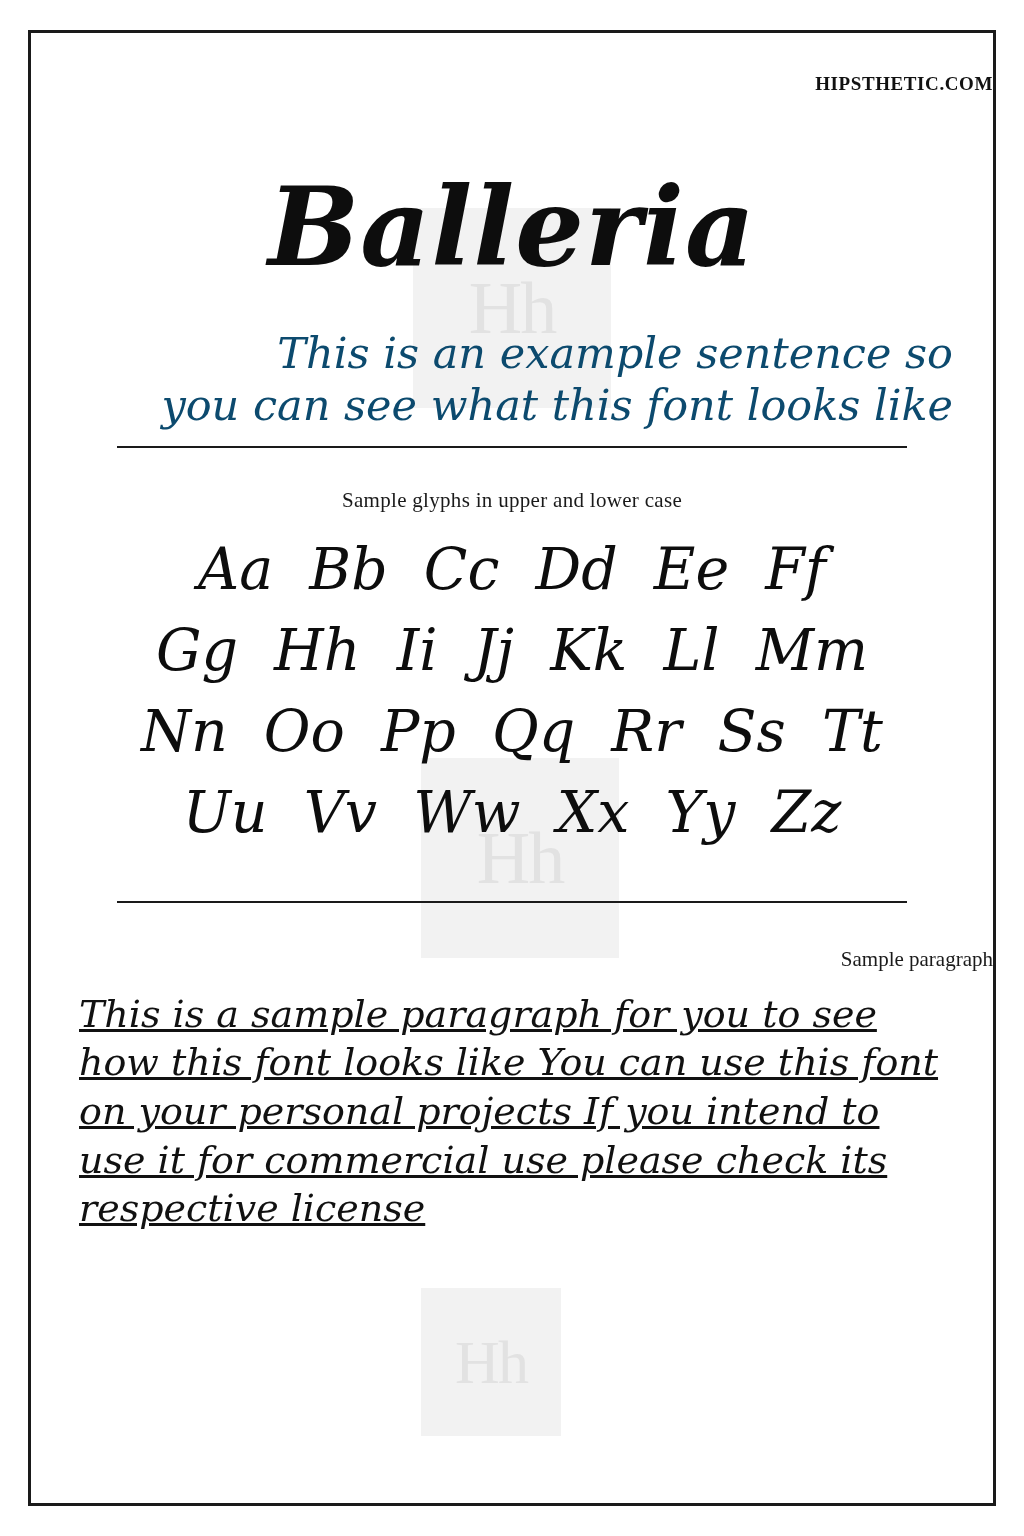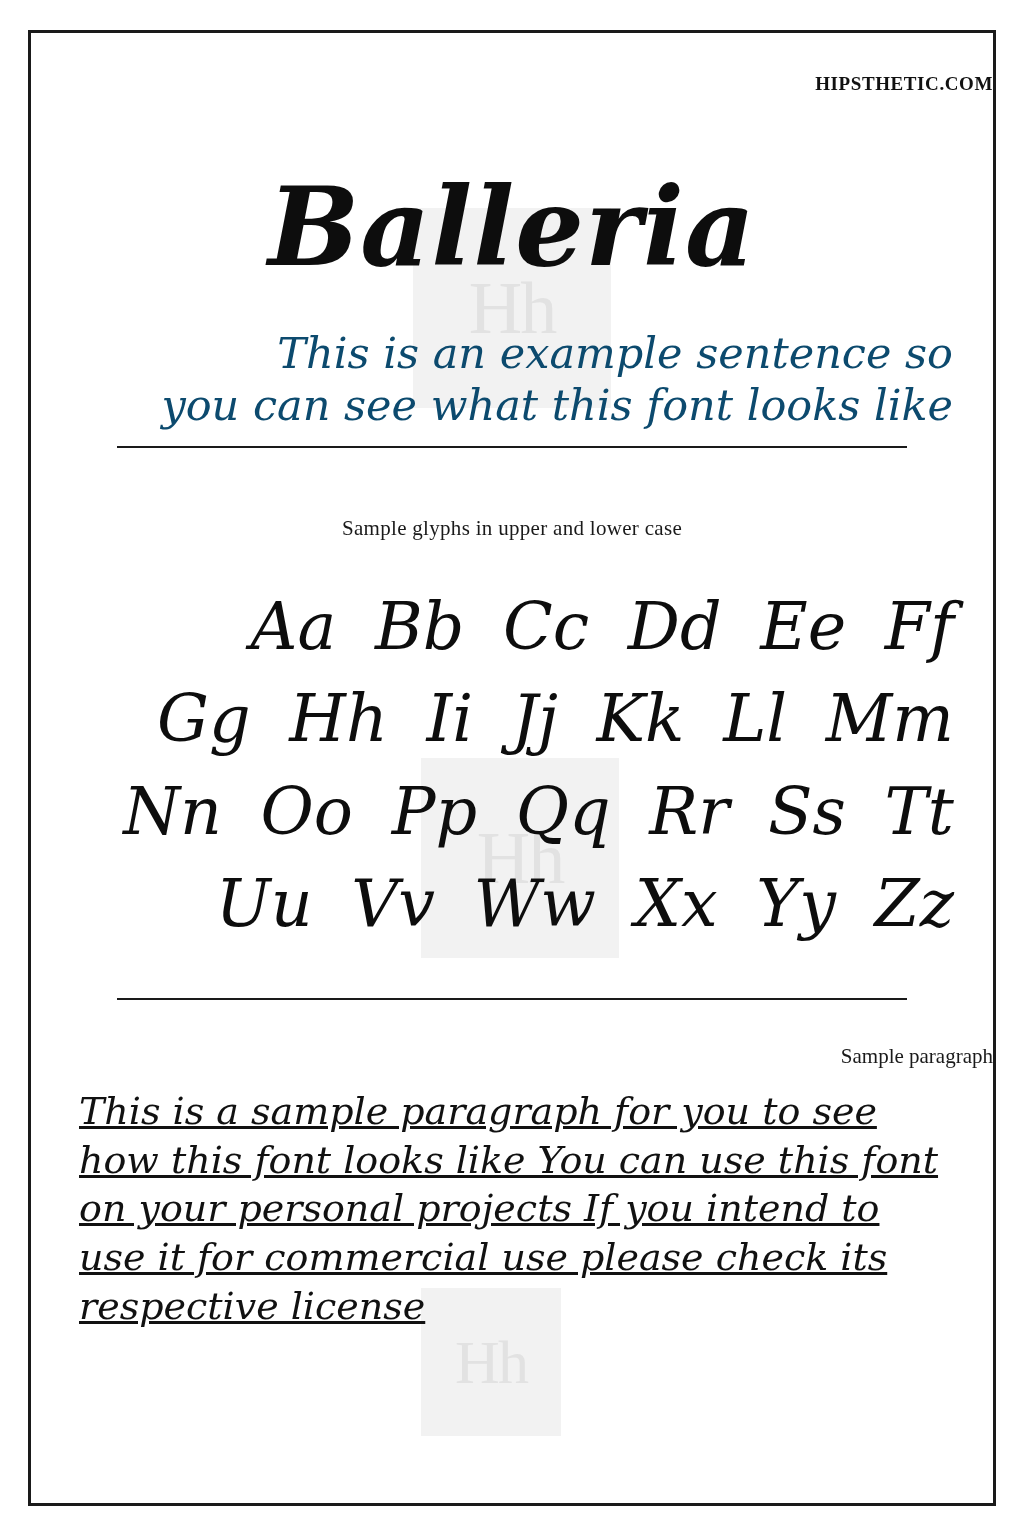--- a/index.html
+++ b/index.html
@@ -92,30 +92,30 @@
     margin: 14px auto 0;
   }
   .rule-top { width: 790px; }
   .rule-mid { width: 790px; margin-top: 48px; }
 
   .section-label {
     text-align: center;
     font-family: "Liberation Serif", serif;
     font-size: 21px;
     color: #1a1a1a;
-    margin-top: 68px;
+    margin-top: 40px;
     letter-spacing: 0.3px;
   }
 
   .glyphs {
-    margin-top: 40px;
-    text-align: right;
-    font-family: "DejaVu Serif", serif;
-    font-style: italic;
-    font-size: 65px;
+    margin-top: 16px;
+    text-align: center;
+    font-family: "DejaVu Serif", serif;
+    font-style: italic;
+    font-size: 57px;
     line-height: 1.42;
     color: #0d0d0d;
     padding: 0 30px;
   }
   .glyph-row { white-space: nowrap; }
   .glyph-row span { margin: 0 9px; }
 
   .sample-label {
     text-align: right;
     font-family: "Liberation Serif", serif;

